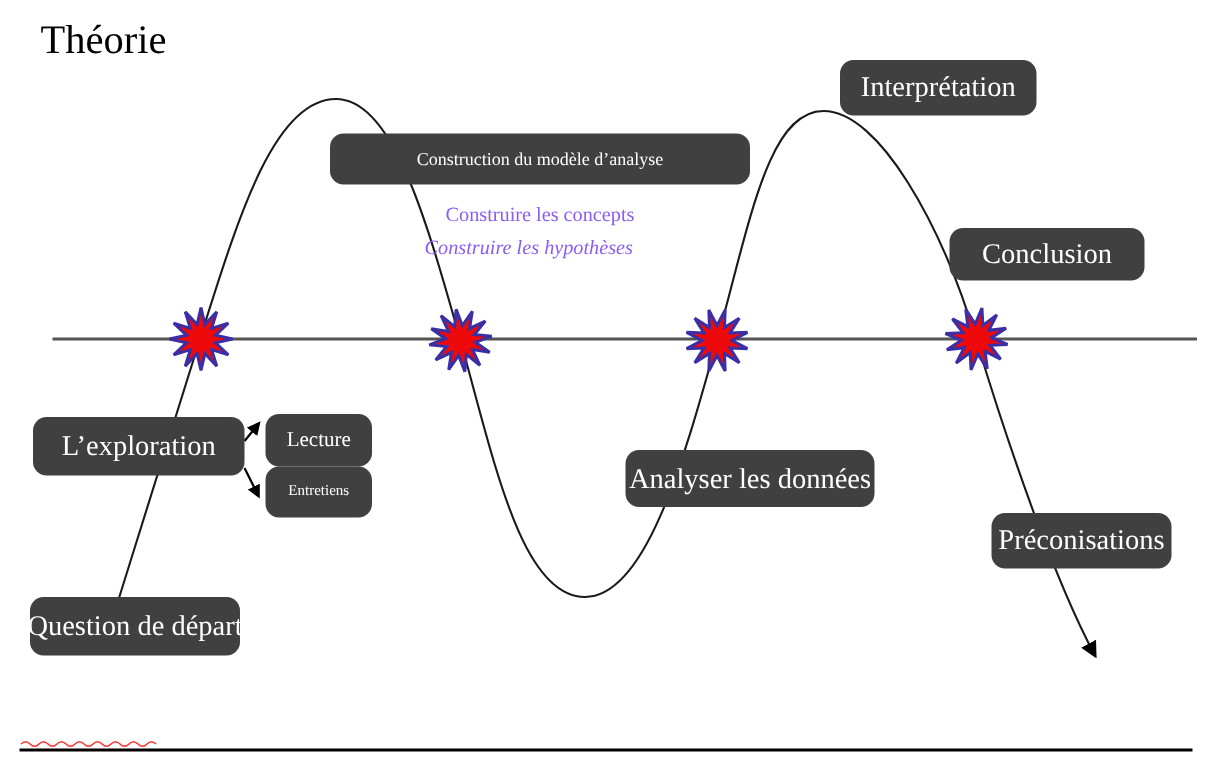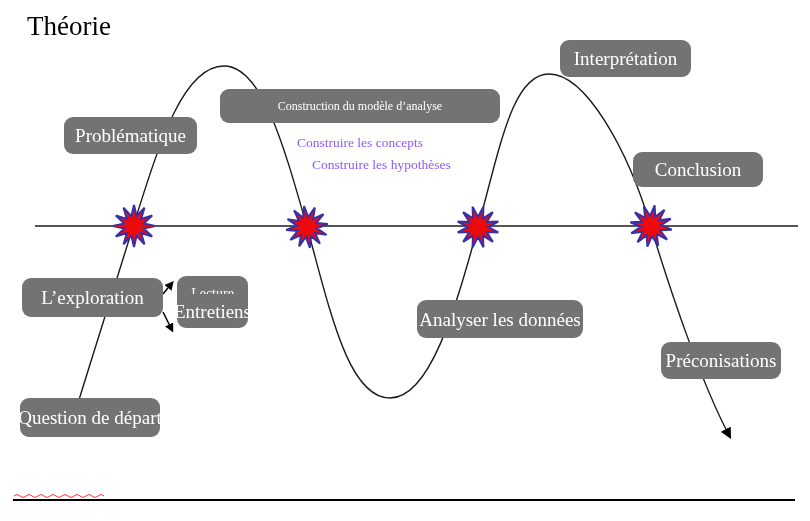--- a/index.html
+++ b/index.html
@@ -3,43 +3,43 @@
 <meta charset="utf-8">
 <style>
   html,body { margin:0; padding:0; background:#fff; }
   .canvas {
     position:relative; width:810px; height:521px; background:#ffffff;
     overflow:hidden; font-family:"Liberation Serif", serif;padding-left:20px;
   }
   .canvas svg { position:absolute; left:0; top:0; }
 
   .stage {
-    position:absolute; background:#737373; color:#ffffff;
+    position:absolute; background:#404040; color:#ffffff;
     border-radius:9px; display:flex; align-items:center; justify-content:center;
     white-space:nowrap; font-size:19px; line-height:1;
   }
   .s-problematique  { left:64px;  top:117px; width:133px; height:37px; }
   .s-construction   { left:220px; top:89px;  width:280px; height:34px; font-size:12px; }
   .s-interpretation { left:560px; top:40px;  width:131px; height:37px; }
   .s-conclusion     { left:633px; top:152px; width:130px; height:35px; }
   .s-exploration    { left:22px;  top:278px; width:141px; height:39px; }
   .s-lecture        { left:177px; top:276px; width:71px;  height:35px; font-size:14px; }
-  .s-entretiens     { left:177px; top:294px; width:71px;  height:34px; font-size:19px; }
+  .s-entretiens     { left:177px; top:311px; width:71px;  height:34px; font-size:10px; }
   .s-question       { left:20px;  top:398px; width:140px; height:39px; }
   .s-recueil        { left:290px; top:412px; width:165px; height:39px; }
   .s-analyser       { left:417px; top:300px; width:166px; height:38px; }
   .s-preconisations { left:661px; top:342px; width:120px; height:37px; }
 
   .title { position:absolute; color:#000; font-size:27px; line-height:1.1; }
   .t-theorie  { left:27px; top:12px; }
   .t-pratique { left:13px; top:461px; }
 
   .note { position:absolute; color:#8b5cf6; font-size:13.5px; line-height:1; }
   .n-concepts   { left:297px; top:136px; }
-  .n-hypotheses { left:312px; top:158px; }
+  .n-hypotheses { left:283px; top:158px;font-style:italic; }
 </style>
 </head>
 <body>
 
 <div class="canvas">
 
   <svg width="810" height="521" viewBox="0 0 810 521">
     <defs>
       <marker id="arrowhead" viewBox="0 0 10 10" refX="8" refY="5" markerWidth="8" markerHeight="8" orient="auto">
         <path d="M0 0 L10 5 L0 10 z" fill="#000"></path>
@@ -75,21 +75,20 @@
     <path d="M14 496 q3 -3 6 0 t6 0 t6 0 t6 0 t6 0 t6 0 t6 0 t6 0 t6 0 t6 0 t6 0 t6 0 t6 0 t6 0 t6 0" fill="none" stroke="#ff3333" stroke-width="1"></path>
 
     <line x1="13" y1="500" x2="795" y2="500" stroke="#000000" stroke-width="2"></line>
   </svg>
 
   <div class="title t-theorie">Théorie</div>
 
   <div class="note n-concepts">Construire les concepts</div>
   <div class="note n-hypotheses">Construire les hypothèses</div>
 
-  <div class="stage s-problematique">Problématique</div>
   <div class="stage s-construction">Construction du modèle d’analyse</div>
   <div class="stage s-interpretation">Interprétation</div>
   <div class="stage s-conclusion">Conclusion</div>
   <div class="stage s-exploration">L’exploration</div>
   <div class="stage s-lecture">Lecture</div>
   <div class="stage s-entretiens">Entretiens</div>
   <div class="stage s-question">Question de départ</div>
   <div class="stage s-analyser">Analyser les données</div>
   <div class="stage s-preconisations">Préconisations</div>
 

